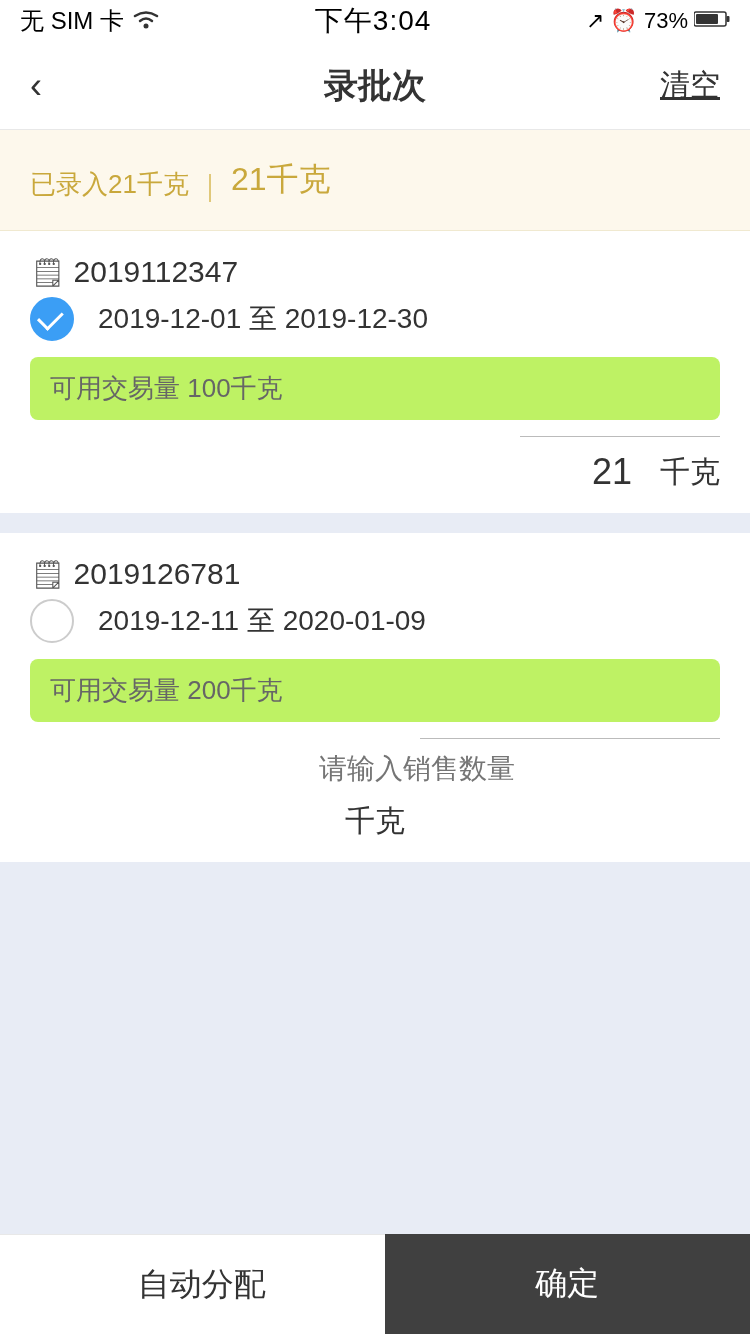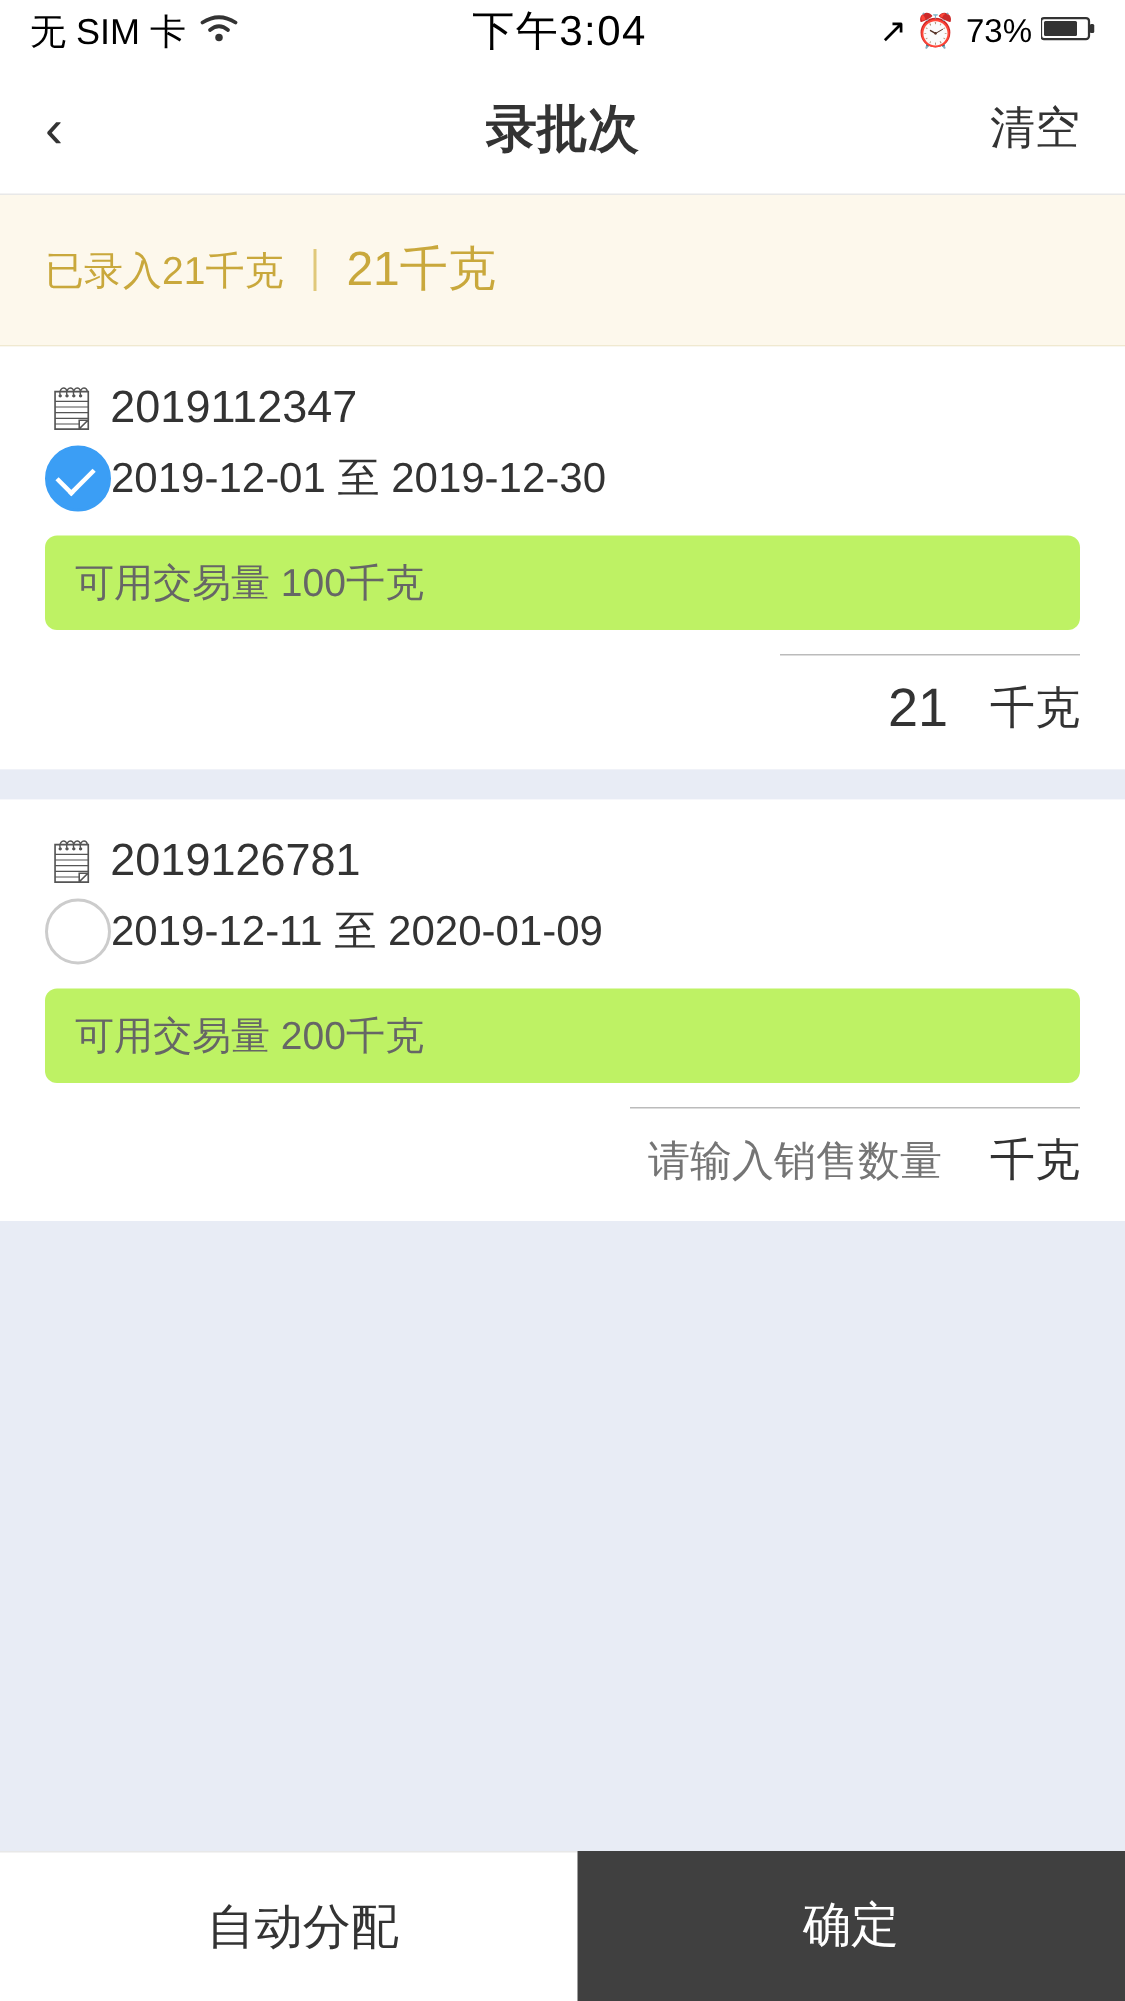--- a/index.html
+++ b/index.html
@@ -59,29 +59,30 @@
     }
     .nav-title {
       font-size: 34px;
       font-weight: 600;
       color: #333;
     }
     .nav-clear {
       font-size: 30px;
       color: #333;
       cursor: pointer;
+      text-decoration: underline;
     }
 
     
     .info-banner {
       width: 750px;
       background: #fdf8ec;
       padding: 28px 30px;
       display: flex;
-      align-items: center;
+      align-items: flex-end;
       gap: 20px;
       border-bottom: 1px solid #f0e9d0;
     }
     .info-label {
       font-size: 26px;
       color: #c9a83c;
     }
     .info-divider {
       width: 2px;
       height: 28px;
@@ -109,21 +110,21 @@
     }
     .batch-id {
       font-size: 30px;
       font-weight: 500;
       color: #333;
     }
     .batch-date-row {
       padding: 0 30px 8px 30px;
       display: flex;
       align-items: center;
-      gap: 0;
+      gap: 24px;
     }
     .radio-circle {
       width: 44px;
       height: 44px;
       border-radius: 50%;
       border: 2px solid #ccc;
       background: #fff;
       flex-shrink: 0;
       display: flex;
       align-items: center;
@@ -170,21 +171,22 @@
       font-size: 30px;
       color: #333;
     }
 
     
     .input-row {
       padding: 10px 30px 20px 30px;
       display: flex;
       align-items: center;
       justify-content: flex-end;
-      gap: 32px;
+      gap: 16px;
+      flex-direction: column;
     }
     .input-unit {
       font-size: 30px;
       color: #333;
     }
     .input-field {
       border: none;
       outline: none;
       text-align: right;
       font-size: 28px;

